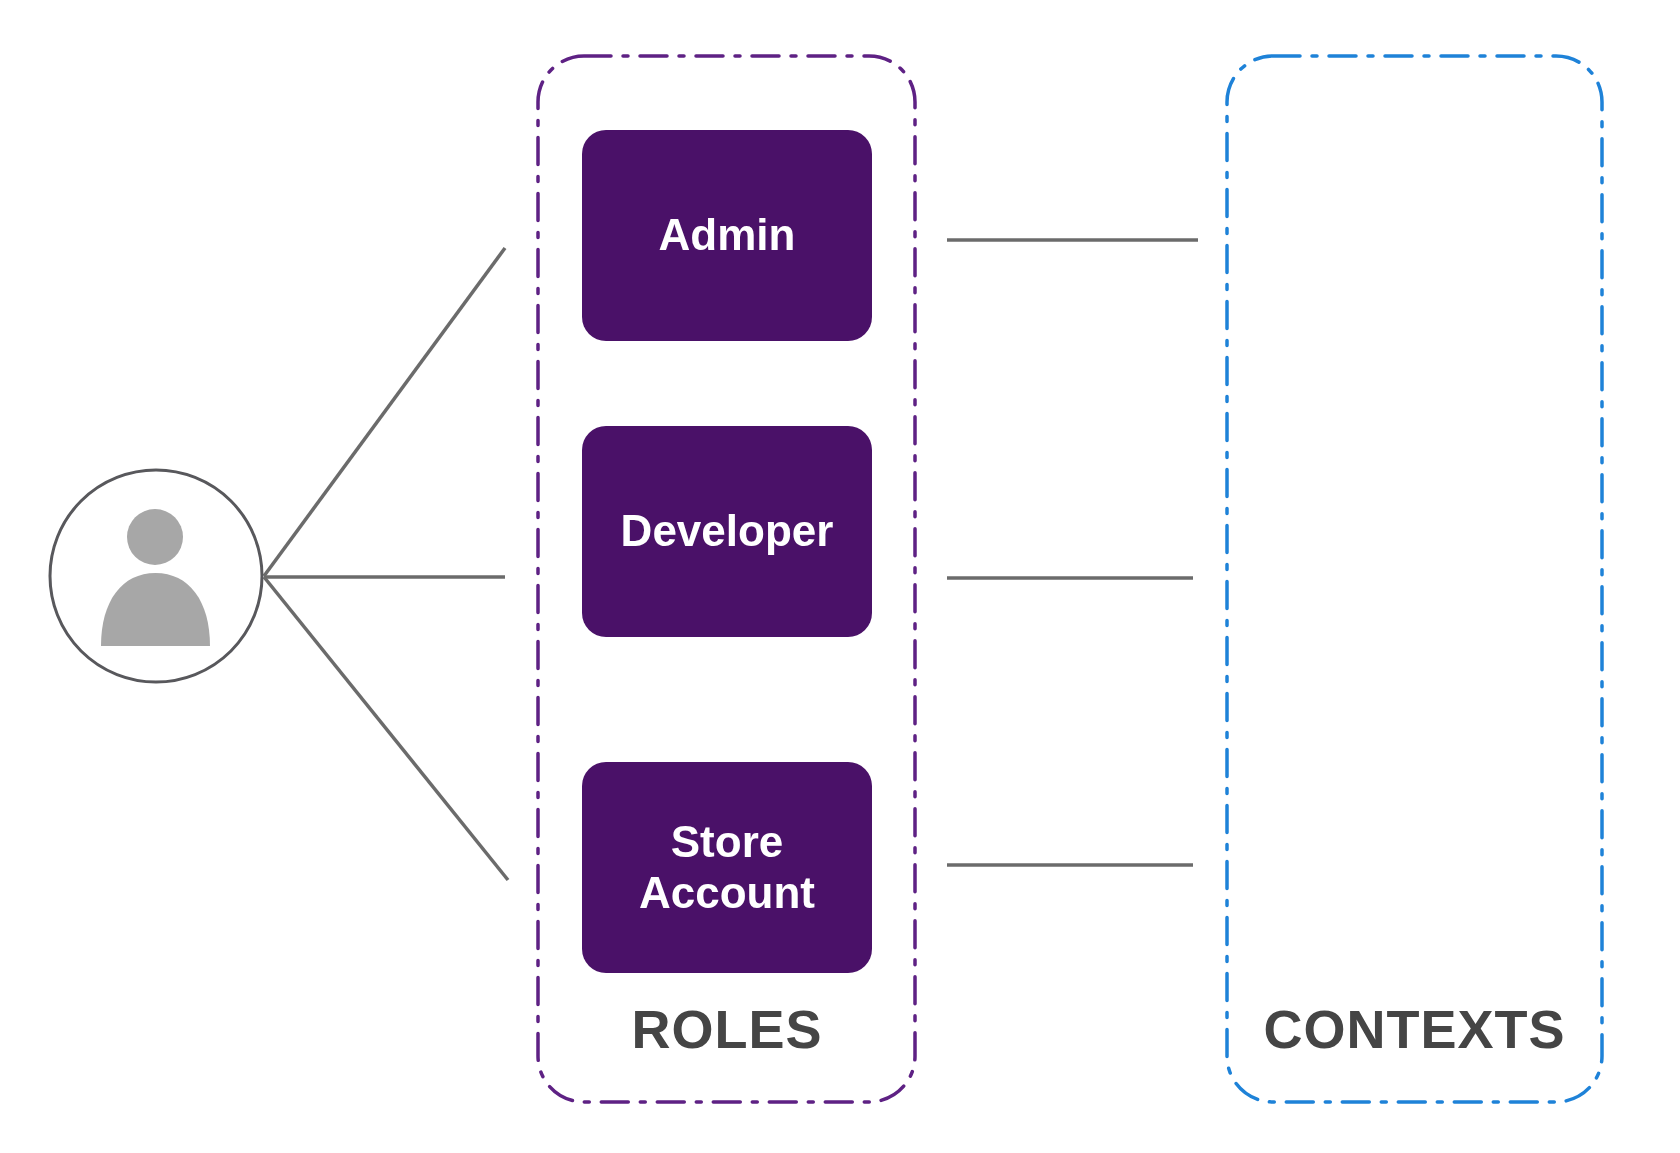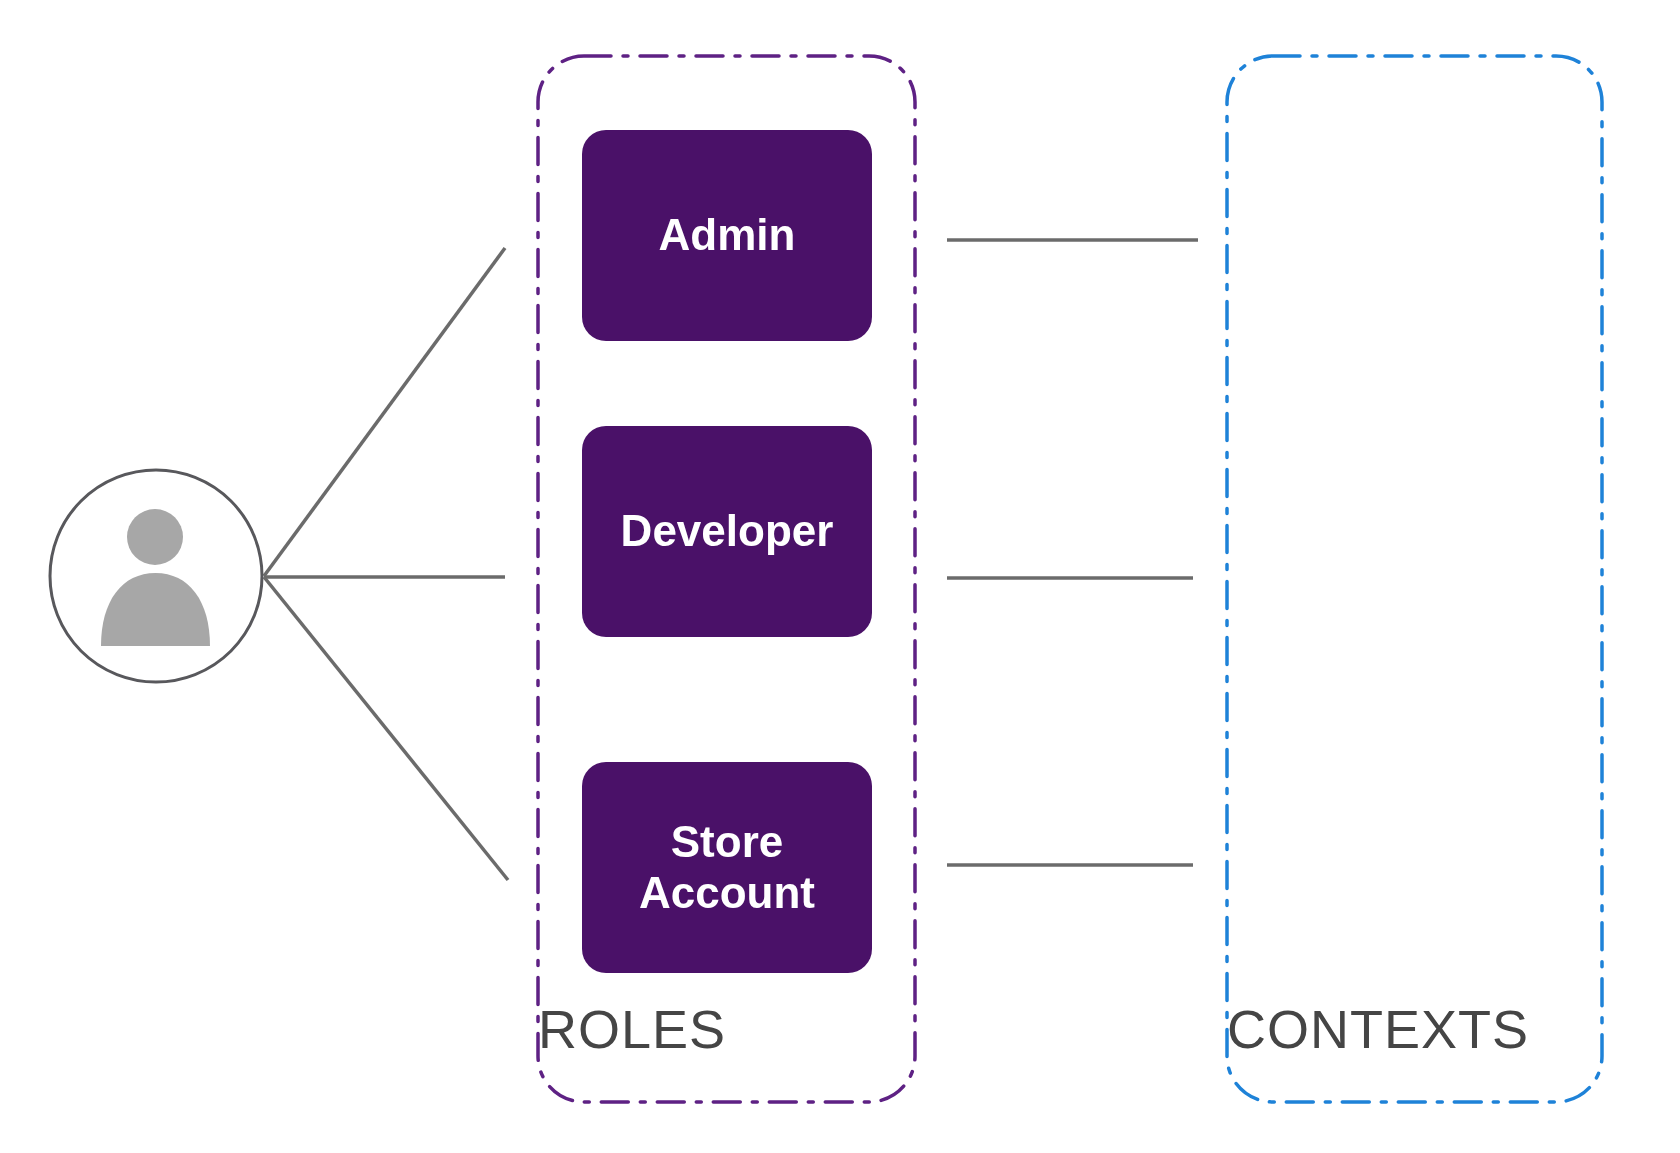--- a/index.html
+++ b/index.html
@@ -61,22 +61,23 @@
   .node.role    { background: var(--role_fill, #4A1168); left: 582px; }
   .node.context { background: var(--context_fill, #0D78C8); left: 1268px; }
   .row-1 { top: 130px; }
   .row-2 { top: 426px; }
   .row-3 { top: 762px; }
 
   .group-label {
     position: absolute;
     top: 998px;
     font-size: 54px;
-    font-weight: normal;
+    font-weight: bold;
     color: var(--group_label, #454545);
+    text-align: center;
     letter-spacing: 1px;
   }
   .group-label.roles    { left: 538px; width: 378px; }
   .group-label.contexts { left: 1227px; width: 375px; }
 </style>
 </head>
 <body>
 
 <div class="canvas">
 

